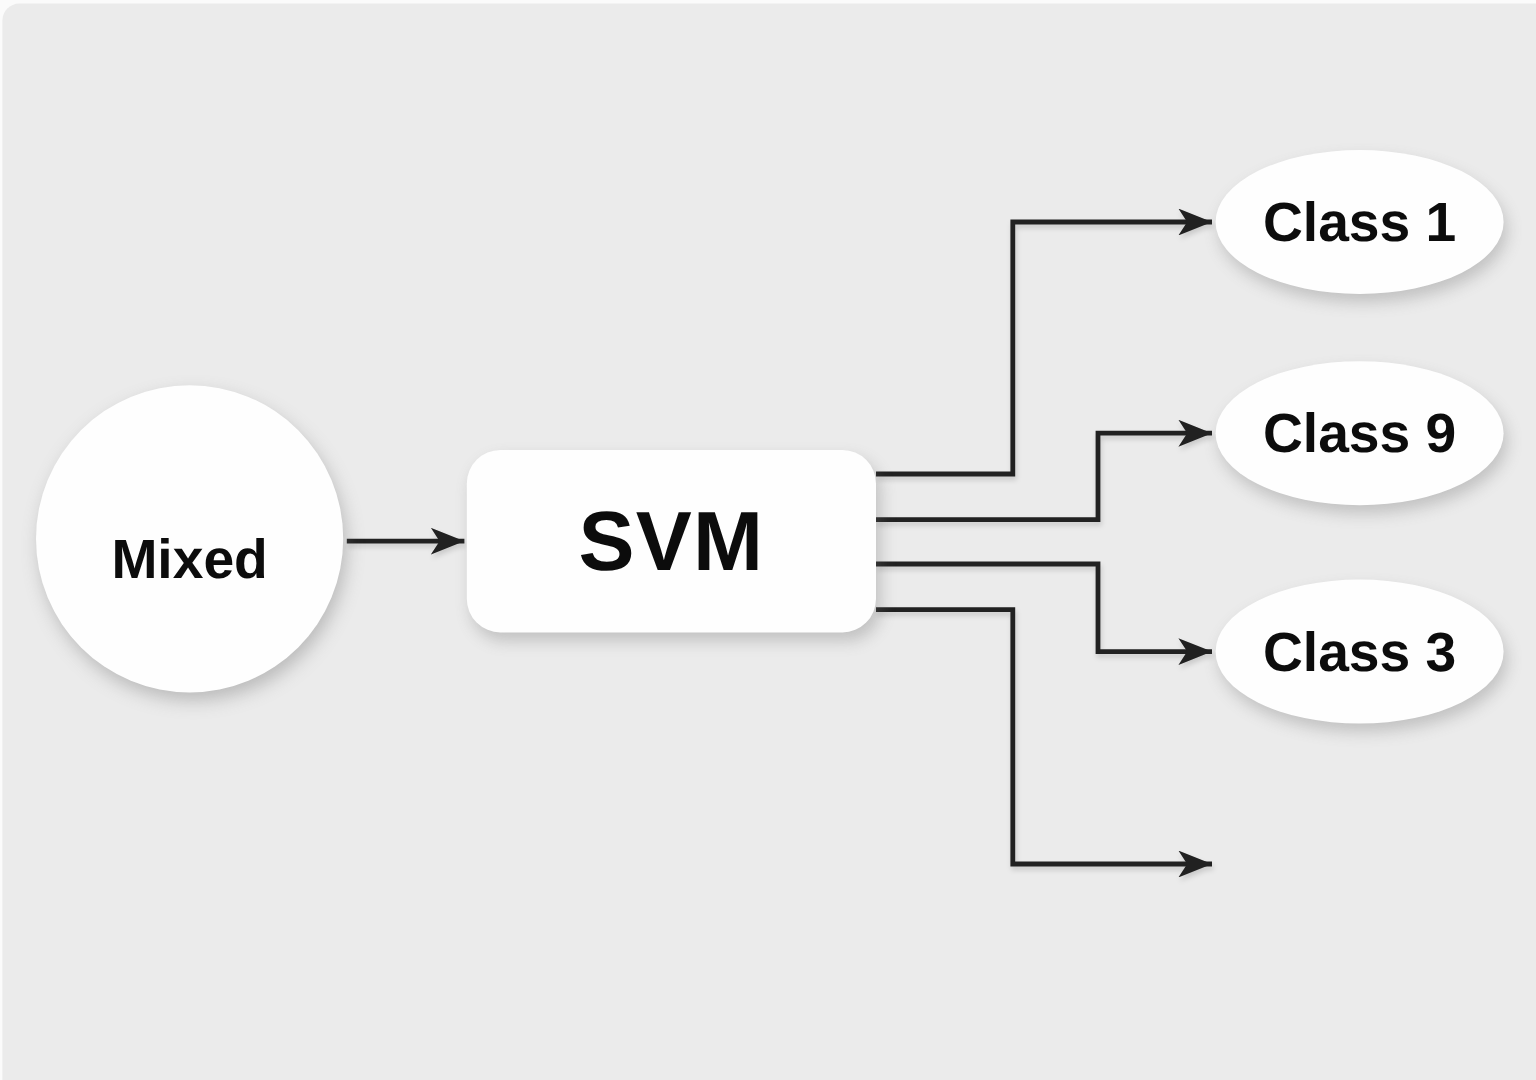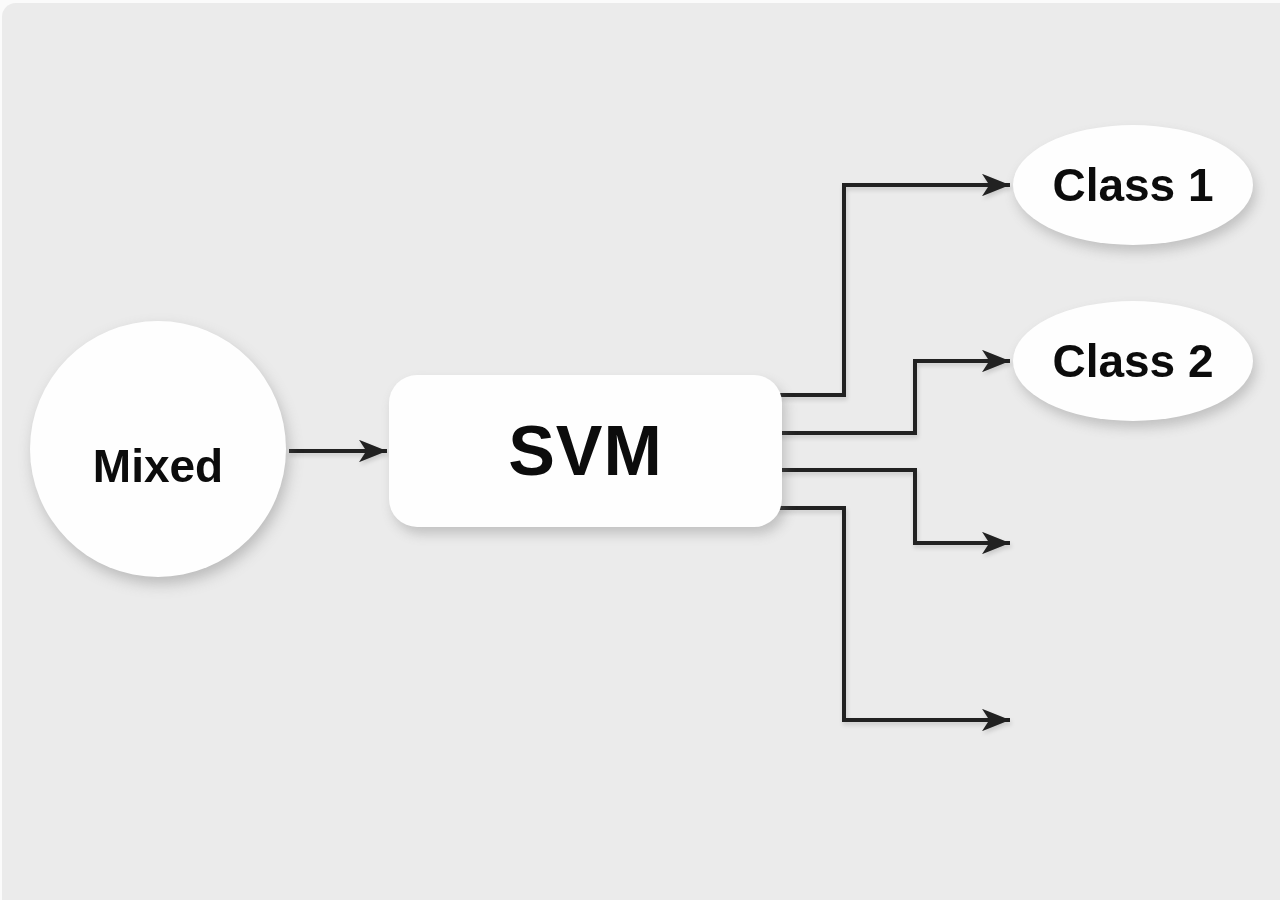--- a/index.html
+++ b/index.html
@@ -20,21 +20,21 @@
   .node{
     position:absolute;display:flex;align-items:center;justify-content:center;
     background:#fefefe;color:#0c0c0c;font-weight:700;text-align:center;
   }
   .node-circle{
     left:28px;top:318px;width:256px;height:256px;border-radius:50%;
     box-shadow:3px 7px 14px rgba(110,110,110,0.38);
     font-size:46px;line-height:1.24;
   }
   .node-box{
-    left:387px;top:372px;width:393px;height:152px;border-radius:28px;
+    left:387px;top:372px;width:341px;height:152px;border-radius:28px;
     box-shadow:4px 7px 12px rgba(110,110,110,0.32);
     font-size:70px;letter-spacing:1px;
   }
   .node-ellipse{
     left:1011px;width:240px;height:120px;border-radius:50%;
     box-shadow:3px 7px 12px rgba(110,110,110,0.32);
     font-size:46px;
   }
   .ellipse-1{top:122px}
   .ellipse-2{top:298px}
@@ -68,17 +68,20 @@
     </div>
 
     <div class="node node-box">
       <span>SVM</span>
     </div>
 
     <div class="node node-ellipse ellipse-1">
       <span>Class 1</span>
     </div>
     <div class="node node-ellipse ellipse-2">
-      <span>Class 2</span>
+      <span>Class 9</span>
+    </div>
+    <div class="node node-ellipse ellipse-3">
+      <span>Class 3</span>
     </div>
 
   </div>
 </div>
 
 </body></html>

